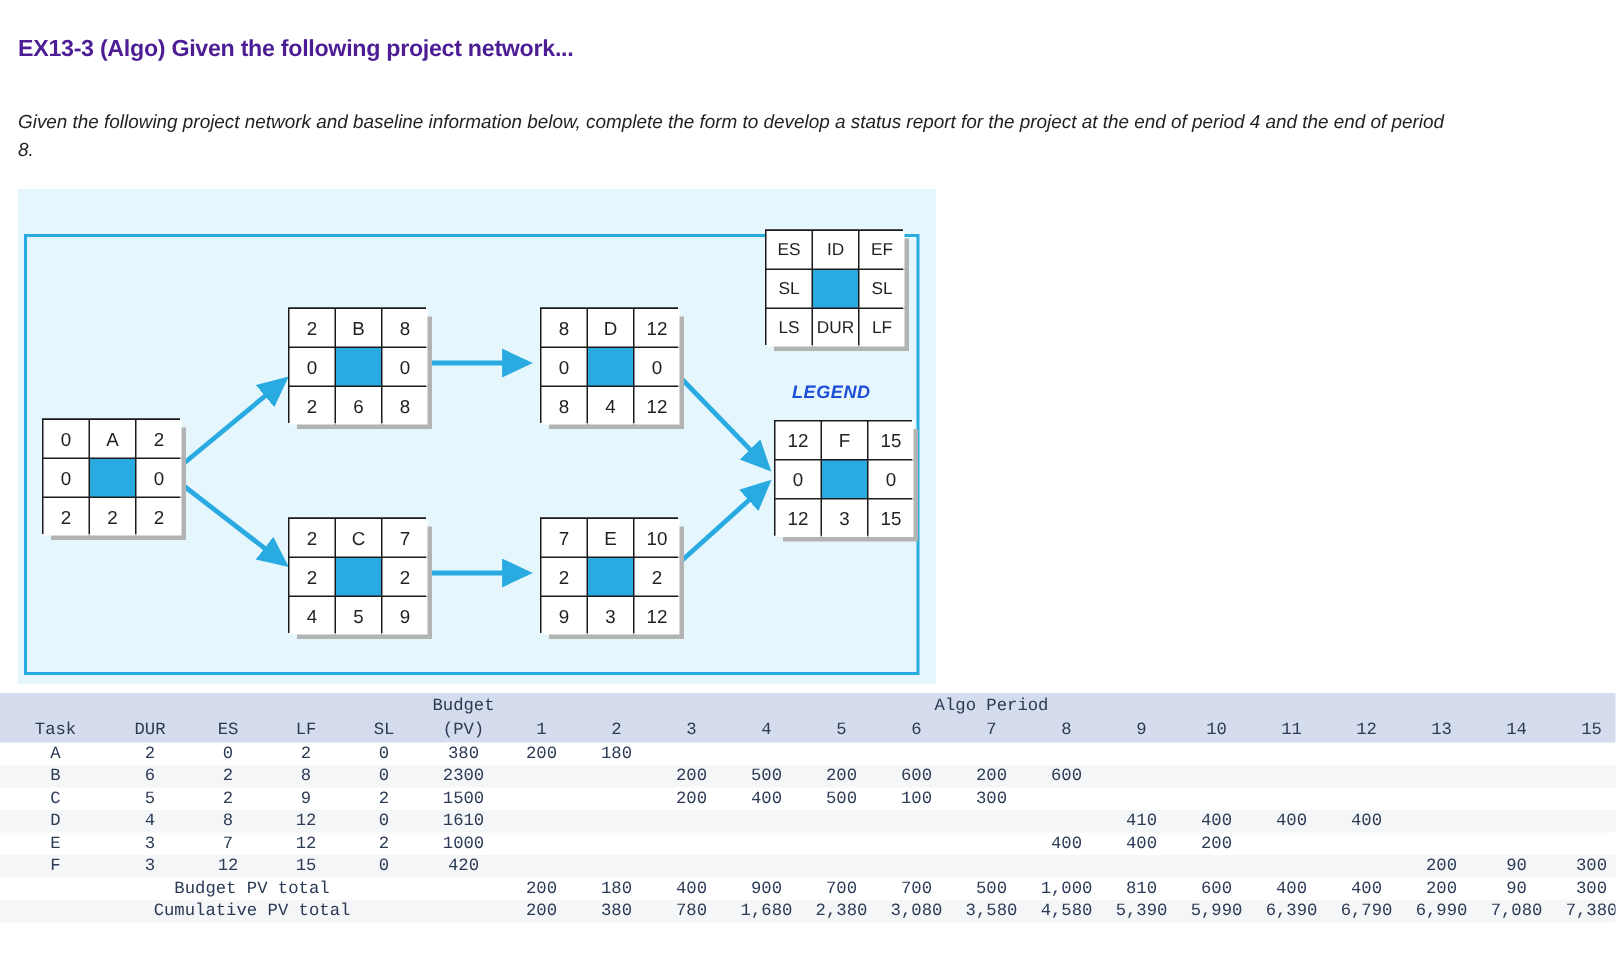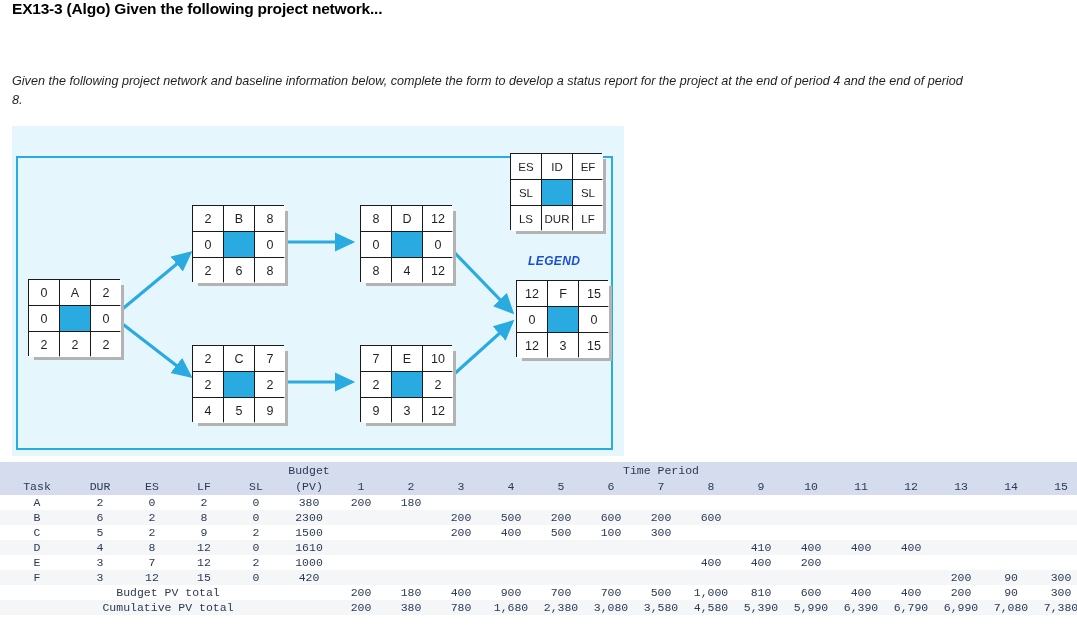--- a/index.html
+++ b/index.html
@@ -3,22 +3,22 @@
 <meta charset="utf-8">
 <style>
   html,body{margin:0;padding:0;}
   body{
     width:1077px;height:638px;background:#ffffff;overflow:hidden;
     font-family:"Liberation Sans",sans-serif;color:#1a1a1a;
     position:relative;
   }
   
   #page-title{
-    position:absolute;left:12px;top:0;
-    font-size:15.5px;font-weight:bold;letter-spacing:-0.2px;color:#000000;text-align:center;
+    position:absolute;left:12px;top:24px;
+    font-size:15.5px;font-weight:bold;letter-spacing:-0.2px;color:#4c1d95;text-align:center;
   }
   #prompt-text{
     position:absolute;left:12px;top:72px;width:960px;
     font-size:12.6px;line-height:19px;color:#231f20;font-style:italic;
   }
 
   
   #diagram-wrap{
     position:absolute;left:12px;top:126px;width:612px;height:330px;
     background:#e6f6fd;
@@ -240,21 +240,21 @@
         <th></th>
         <th></th>
         <th></th>
         <th></th>
         <th class="budget-two">Budget</th>
         <th></th>
         <th></th>
         <th></th>
         <th></th>
         <th></th>
-        <th colspan="3">Time Period</th>
+        <th colspan="3">Algo Period</th>
         <th></th>
         <th></th>
         <th></th>
         <th></th>
         <th></th>
         <th></th>
         <th></th>
       </tr>
       <tr class="hdr-bot">
         <th>Task</th>

